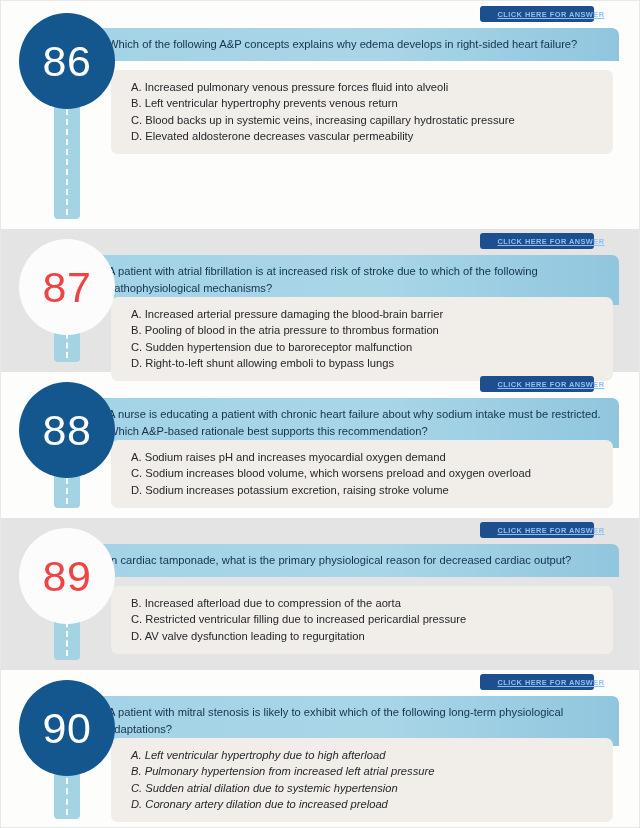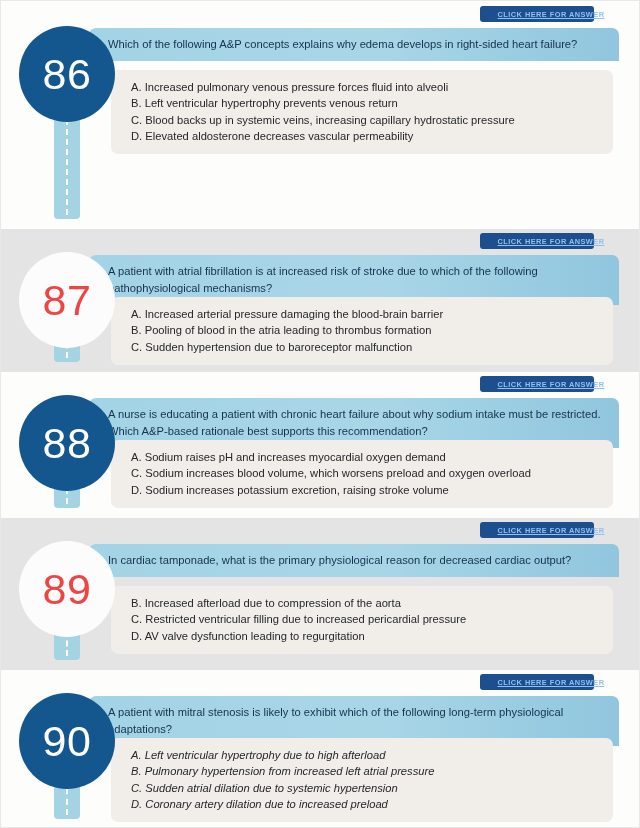--- a/index.html
+++ b/index.html
@@ -81,21 +81,21 @@
     left: 50%;
     top: 6px;
     bottom: 4px;
     width: 0;
     margin-left: -1px;
     border-left: 2px dashed #ffffff;
   }
   .circle {
     position: absolute;
     left: 0;
-    top: 17px;
+    top: 4px;
     width: 96px;
     height: 96px;
     border-radius: 50%;
     display: flex;
     align-items: center;
     justify-content: center;
     z-index: 3;
   }
   .circle.dark { background: #14578f; }
   .circle.light { background: #fcfcfc; }
@@ -210,22 +210,23 @@
           </div>
         </div>
         <div class="answer-btn" style="top: 4px;">
           <span class="answer-btn-label">CLICK HERE FOR ANSWER</span>
         </div>
         <div class="qband" style="top: 26px;">
           <div class="qtext">A patient with atrial fibrillation is at increased risk of stroke due to which of the following pathophysiological mechanisms?</div>
         </div>
         <div class="apanel" style="top: 68px;">
           <div class="aitem">A. Increased arterial pressure damaging the blood-brain barrier</div>
-          <div class="aitem">B. Pooling of blood in the atria leading to thrombus formation</div>
+          <div class="aitem">B. Pooling of blood in the atria pressure to thrombus formation</div>
           <div class="aitem">C. Sudden hypertension due to baroreceptor malfunction</div>
+          <div class="aitem">D. Right-to-left shunt allowing emboli to bypass lungs</div>
         </div>
       </div>
       <div class="qsection bg-white" style="top: 371px; height: 146px;">
         <div class="marker" style="top: 6px;">
           <div class="bar" style="height: 86px;">
             <div class="dash"></div>
           </div>
           <div class="circle dark">
             <div class="circle-num">88</div>
           </div>

